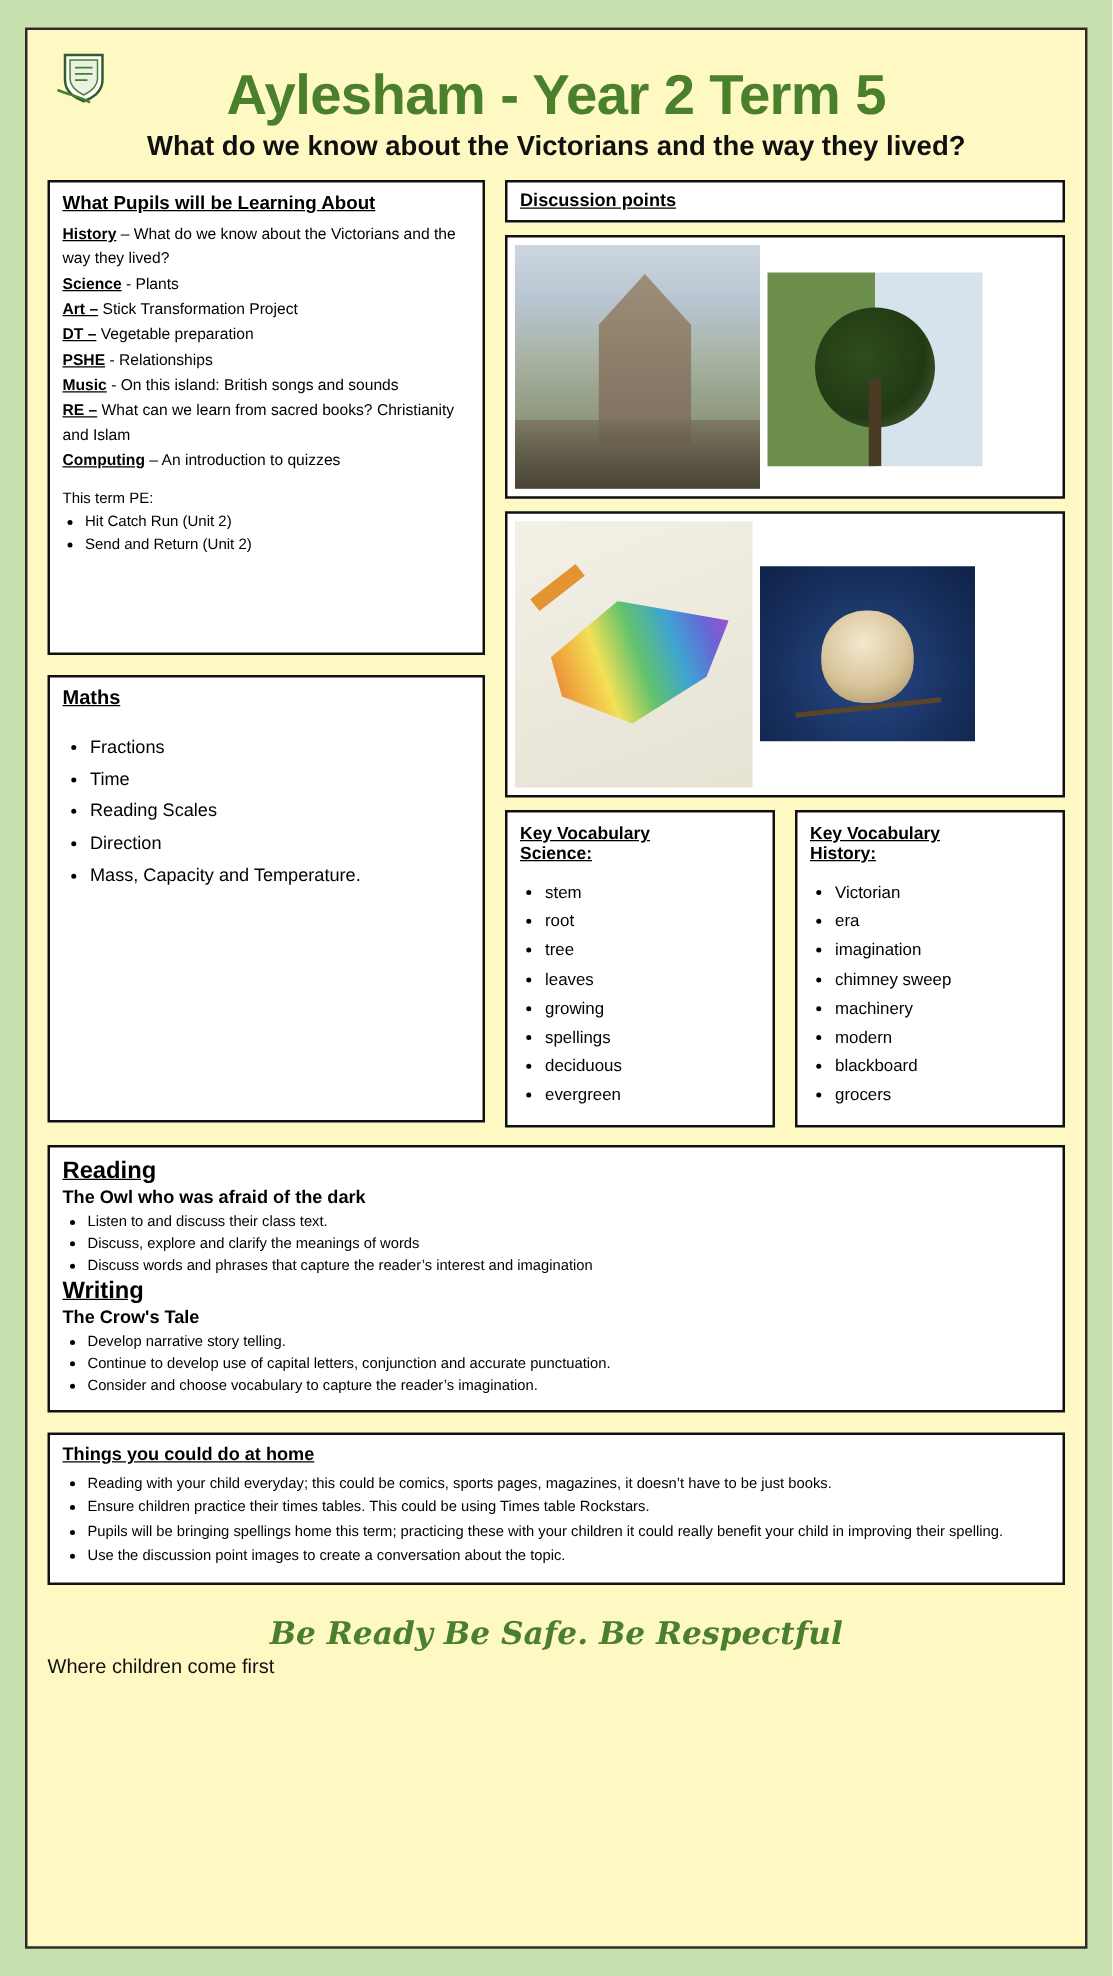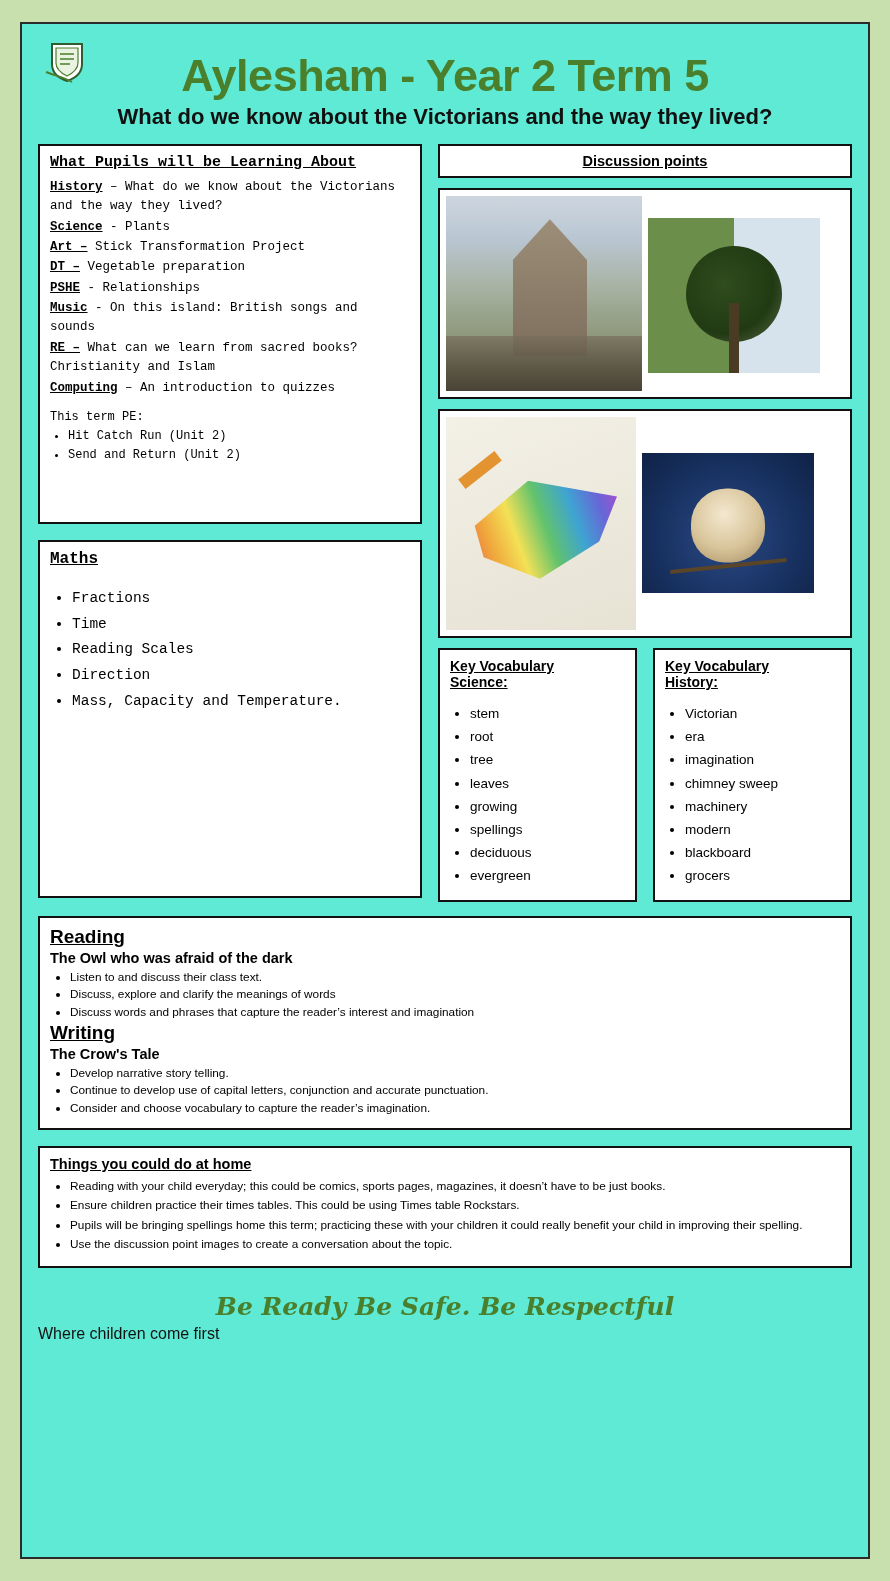--- a/index.html
+++ b/index.html
@@ -18,21 +18,21 @@
     height: 1581px;
     box-sizing: border-box;
     background: #c8dfae;
     padding: 22px 20px;
     position: relative;
   }
   .sheet {
     box-sizing: border-box;
     width: 100%;
     height: 100%;
-    background: #5eead4;
+    background: #fef9c3;
     border: 2px solid #2b2b2b;
     padding: 10px 16px 8px 16px;
     position: relative;
   }
 
   
   .crest {
     position: absolute;
     left: 22px;
     top: 14px;
@@ -56,21 +56,21 @@
     line-height: 1.3;
     margin: 4px 40px 12px 40px;
   }
 
   
   .cols {
     display: flex;
     gap: 16px;
     align-items: flex-start;
   }
-  .col-left { width: 384px; flex: none; font-family: Liberation Mono, monospace; }
+  .col-left { width: 350px; flex: none; }
   .col-right { flex: 1; }
 
   .box {
     border: 2px solid #111;
     box-sizing: border-box;
     background: #fff;
   }
   .box-pad { padding: 8px 10px 10px 10px; }
 
   .hdr {
@@ -98,21 +98,21 @@
 
   
   .learning { min-height: 380px; }
   .maths { min-height: 358px; margin-top: 16px; }
   .maths .hdr { font-size: 16px; margin-bottom: 18px; }
 
   
   .discussion-head {
     padding: 7px 10px;
   }
-  .discussion-head .hdr { margin-bottom: 0; font-size: 14.5px; text-align: center; }
+  .discussion-head .hdr { margin-bottom: 0; font-size: 14.5px; }
 
   .imgbox { margin-top: 10px; padding: 6px; }
   .img-row { display: flex; gap: 6px; }
 
   .art1 {
     width: 196px; height: 195px;
     background:
       linear-gradient(180deg, #cdd6df 0%, #b9c6d2 22%, #a9b4a6 45%, #8f9a7e 70%, #6f7a5e 100%);
     position: relative;
     overflow: hidden;

